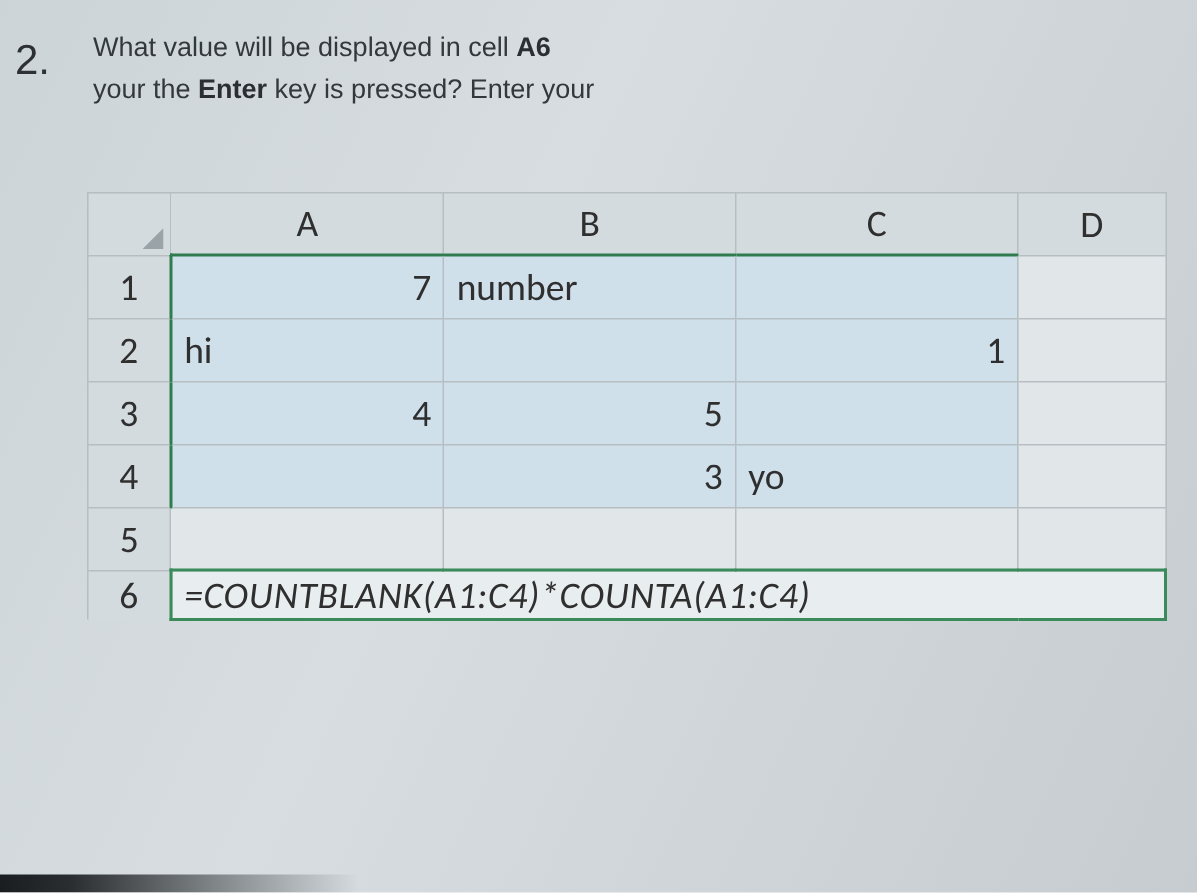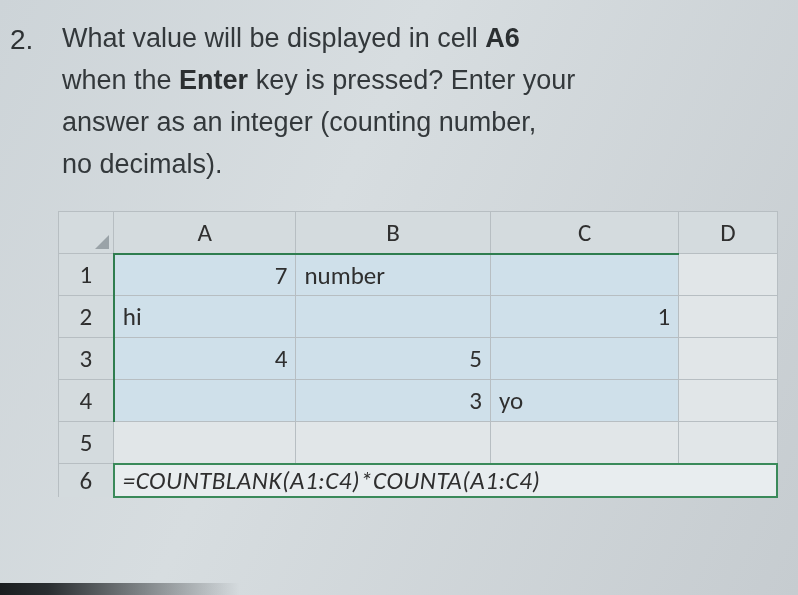--- a/index.html
+++ b/index.html
@@ -26,21 +26,21 @@
     gap: 18px;
   }
   .q-num {
     font-size: 28px;
     line-height: 1.4;
     min-width: 34px;
     color: #2d3133;
     padding-top: 2px;
   }
   .q-text {
-    font-size: 27px;
+    font-size: 18px;
     line-height: 1.55;
     color: #33383b;
     font-weight: 400;
   }
   .q-text b { font-weight: 700; color: #2b2f31; }
 
   
   .sheet {
     margin: 26px 0 0 48px;
     width: 720px;
@@ -105,23 +105,22 @@
     overflow: hidden;
   }
 </style>
 </head>
 <body>
 
 <div class="q-wrap">
   <div class="q-num">2.</div>
   <div class="q-text">
     <span>What value will be displayed in cell </span><b>A6</b><br>
-    <span>when the </span><b>Enter</b><span> key is pressed?  Enter your</span><br>
-    <span>answer as an integer (counting number,</span><br>
-    <span>no decimals).</span>
+    <span>your the </span><b>Enter</b><span> key is pressed?  Enter your</span><br>
+    <br>
   </div>
 </div>
 
 <table class="sheet">
   <thead>
     <tr>
       <th class="corner">
         <svg width="14" height="14" viewBox="0 0 10 10">
           <path d="M10 0 L10 10 L0 10 Z" fill="#9aa3a8"></path>
         </svg>

